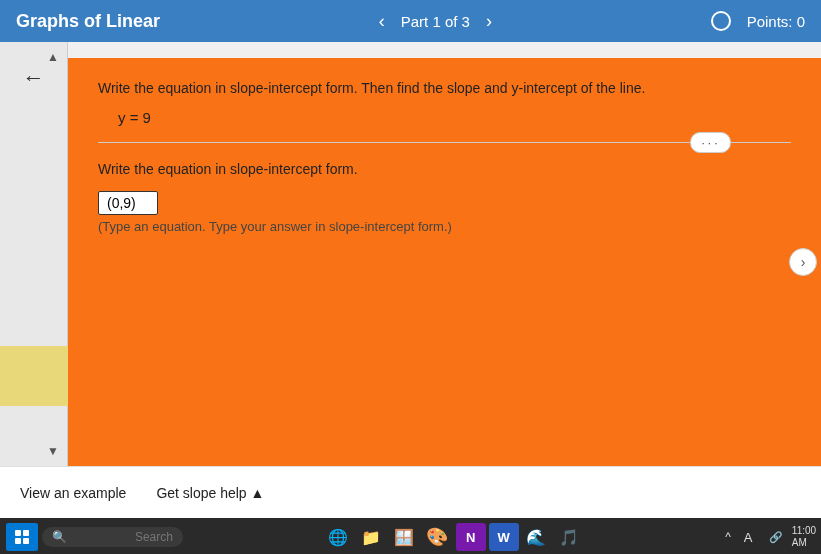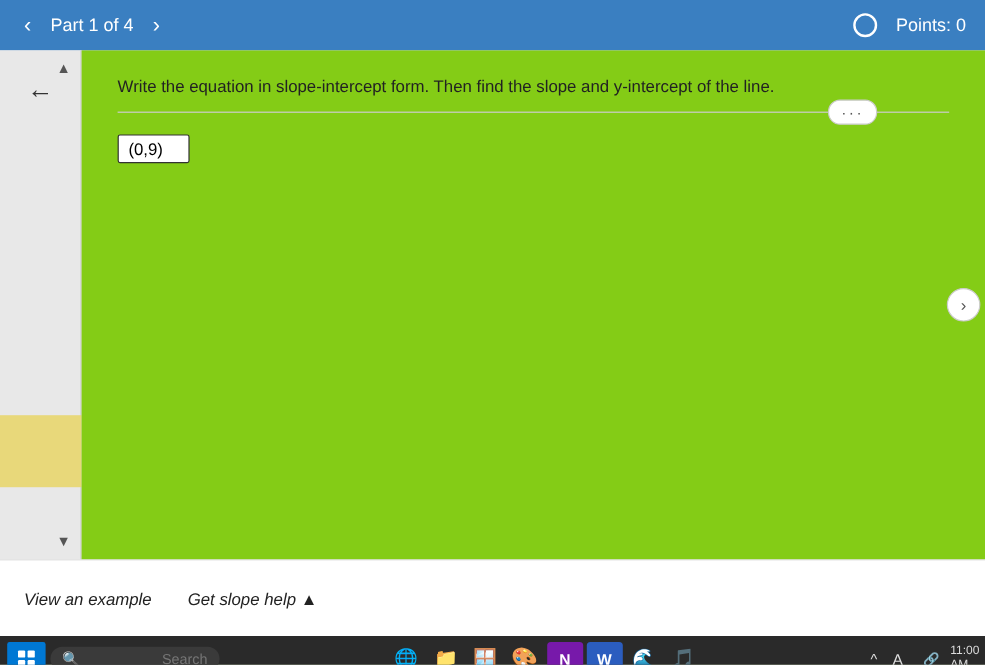--- a/index.html
+++ b/index.html
@@ -94,24 +94,25 @@
       position: absolute;
       bottom: 8px;
       right: 8px;
       font-size: 12px;
       color: #555;
     }
 
     
     .content {
       flex: 1;
-      background: #84cc16;
+      background: #f97316;
       padding: 20px 30px 20px 30px;
       position: relative;
       overflow: hidden;
+      margin-top: 16px;
     }
     .question-text {
       font-size: 14px;
       color: #222;
       margin-bottom: 10px;
       line-height: 1.5;
     }
     .equation-line {
       font-size: 15px;
       color: #222;
@@ -177,28 +178,27 @@
       position: absolute;
       left: 0;
       bottom: 60px;
       width: 68px;
       height: 60px;
       background: #e8d87a;
     }
 
     
     .bottom-bar {
-      height: 64px;
+      height: 52px;
       background: white;
       border-top: 1px solid #ddd;
       display: flex;
       align-items: center;
       padding: 16px 20px;
       gap: 30px;
-      font-style: italic;
     }
     .bottom-link {
       font-size: 14px;
       color: #222;
       cursor: pointer;
       font-weight: 500;
       text-decoration: none;
     }
 
     
@@ -309,51 +309,57 @@
       justify-content: center;
       cursor: pointer;
       font-size: 14px;
       color: #555;
     }
   </style>
 </head>
 <body>
 
 <div class="header">
+  <div class="header-left">
+    <span>Graphs of Linear</span>
+  </div>
   <div class="header-center">
     <button class="nav-btn">‹</button>
-    <span>Part 1 of 4</span>
+    <span>Part 1 of 3</span>
     <button class="nav-btn">›</button>
   </div>
   <div class="header-right">
     <span class="points-circle"></span>
     <span>Points: 0</span>
   </div>
 </div>
 
 <div class="main-wrapper">
 
   <div class="sidebar">
     <div class="back-arrow">←</div>
     <div class="sidebar-arrow-up">▲</div>
     <div class="sidebar-arrow-down">▼</div>
     <div class="yellow-block"></div>
   </div>
 
   <div class="content">
     <p class="question-text">Write the equation in slope-intercept form. Then find the slope and y-intercept of the line.</p>
+    <p class="equation-line">y = 9</p>
 
     <div class="divider-row">
       <div class="divider-line"></div>
       <button class="dots-btn">···</button>
     </div>
 
+    <p class="sub-question">Write the equation in slope-intercept form.</p>
 
     <div class="answer-box-row">
       <div class="answer-input-box">(0,9)</div>
+      <span class="answer-hint">(Type an equation. Type your answer in slope-intercept form.)</span>
     </div>
 
     <div class="scroll-btn-right">›</div>
   </div>
 </div>
 
 <div class="bottom-bar">
   <a class="bottom-link">View an example</a>
   <a class="bottom-link">Get slope help ▲</a>
 </div>

